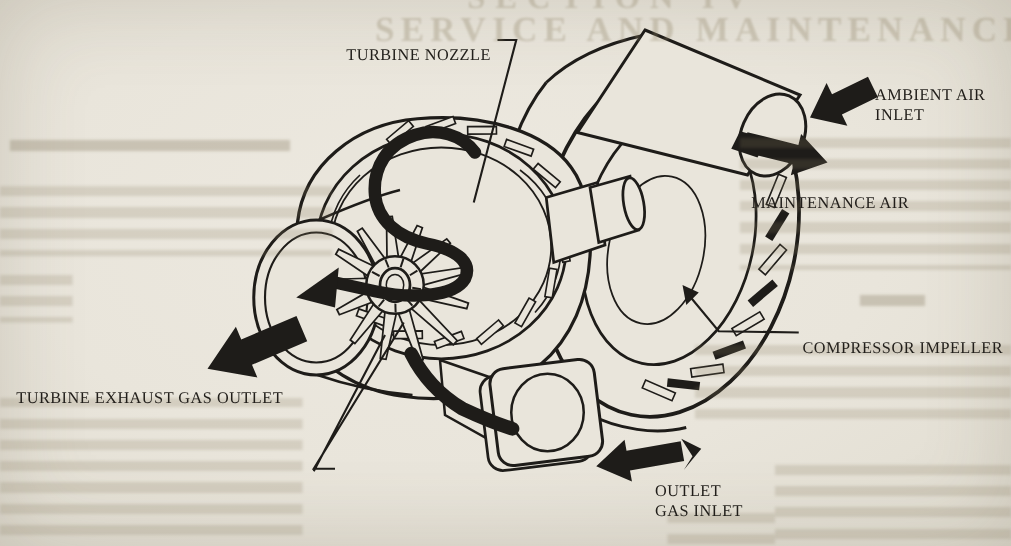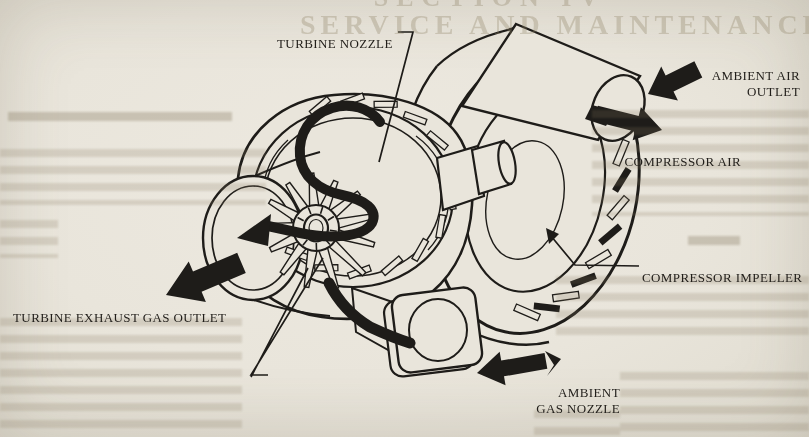--- a/index.html
+++ b/index.html
@@ -13,21 +13,21 @@
     font-family:"Liberation Serif","DejaVu Serif",serif;
   }
   .page svg{position:absolute;left:0;top:0;}
   .ln{fill:none;stroke:var(--ink);}
   .fl{fill:var(--paper);stroke:var(--ink);}
   .sd{fill:var(--ink);stroke:none;}
   .lbl{
     position:absolute;font-weight:normal;font-size:13px;letter-spacing:.4px;
     color:var(--label);line-height:15.5px;white-space:nowrap;margin-top:11px;
   }
-  .center{text-align:right;white-space:normal;}
+  .center{text-align:left;white-space:normal;}
   .ghost-h{
     position:absolute;color:var(--ghost);opacity:.32;filter:blur(.7px);
     font-weight:bold;text-align:center;white-space:nowrap;
   }
   .ghost-h1{left:340px;top:-17px;width:300px;font-size:26px;letter-spacing:8px;}
   .ghost-h2{left:300px;top:9px;width:430px;font-size:28px;letter-spacing:5px;}
   .gline{
     position:absolute;filter:blur(1.1px);
     background:repeating-linear-gradient(180deg,
       rgba(134,121,94,.21) 0px, rgba(134,121,94,.21) 8px,
@@ -200,30 +200,30 @@
   <div class="gline" style="left:592px;top:110px;width:217px;height:106px"></div>
   <div class="gline" style="left:556px;top:276px;width:253px;height:59px"></div>
   <div class="gline gdark" style="left:688px;top:236px;width:52px;height:11px"></div>
   <div class="gline" style="left:620px;top:372px;width:189px;height:65px"></div>
   <div class="gline" style="left:534px;top:410px;width:86px;height:27px"></div>
 
   <div class="lbl" style="left:277px;top:25px">TURBINE NOZZLE</div>
 
   <div class="lbl center" style="left:700px;top:57px;width:100px">
     <div>AMBIENT AIR</div>
+    <div>INLET</div>
+  </div>
+
+  <div class="lbl center" style="left:601px;top:143px;width:140px">
+    <div>MAINTENANCE AIR</div>
+  </div>
+
+  <div class="lbl" style="left:642px;top:259px">COMPRESSOR IMPELLER</div>
+
+  <div class="lbl" style="left:13px;top:299px">TURBINE EXHAUST GAS OUTLET</div>
+
+
+  <div class="lbl center" style="left:524px;top:374px;width:96px">
     <div>OUTLET</div>
+    <div>GAS INLET</div>
   </div>
 
-  <div class="lbl center" style="left:601px;top:143px;width:140px">
-    <div>COMPRESSOR AIR</div>
-  </div>
-
-  <div class="lbl" style="left:642px;top:259px">COMPRESSOR IMPELLER</div>
-
-  <div class="lbl" style="left:13px;top:299px">TURBINE EXHAUST GAS OUTLET</div>
-
-
-  <div class="lbl center" style="left:524px;top:374px;width:96px">
-    <div>AMBIENT</div>
-    <div>GAS NOZZLE</div>
-  </div>
-
 </div>
 
 </body></html>

